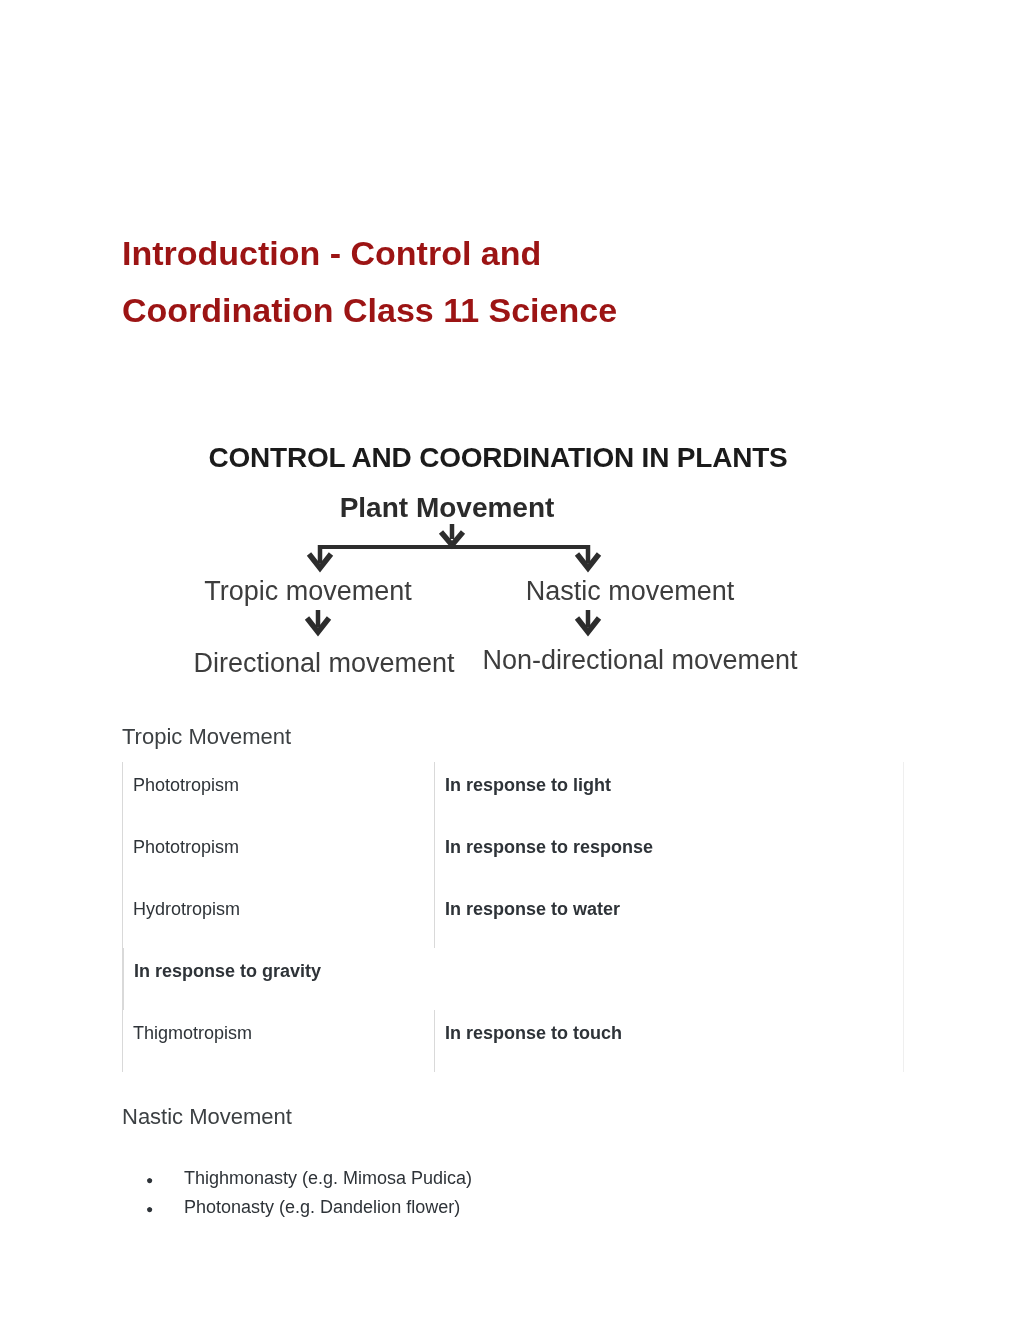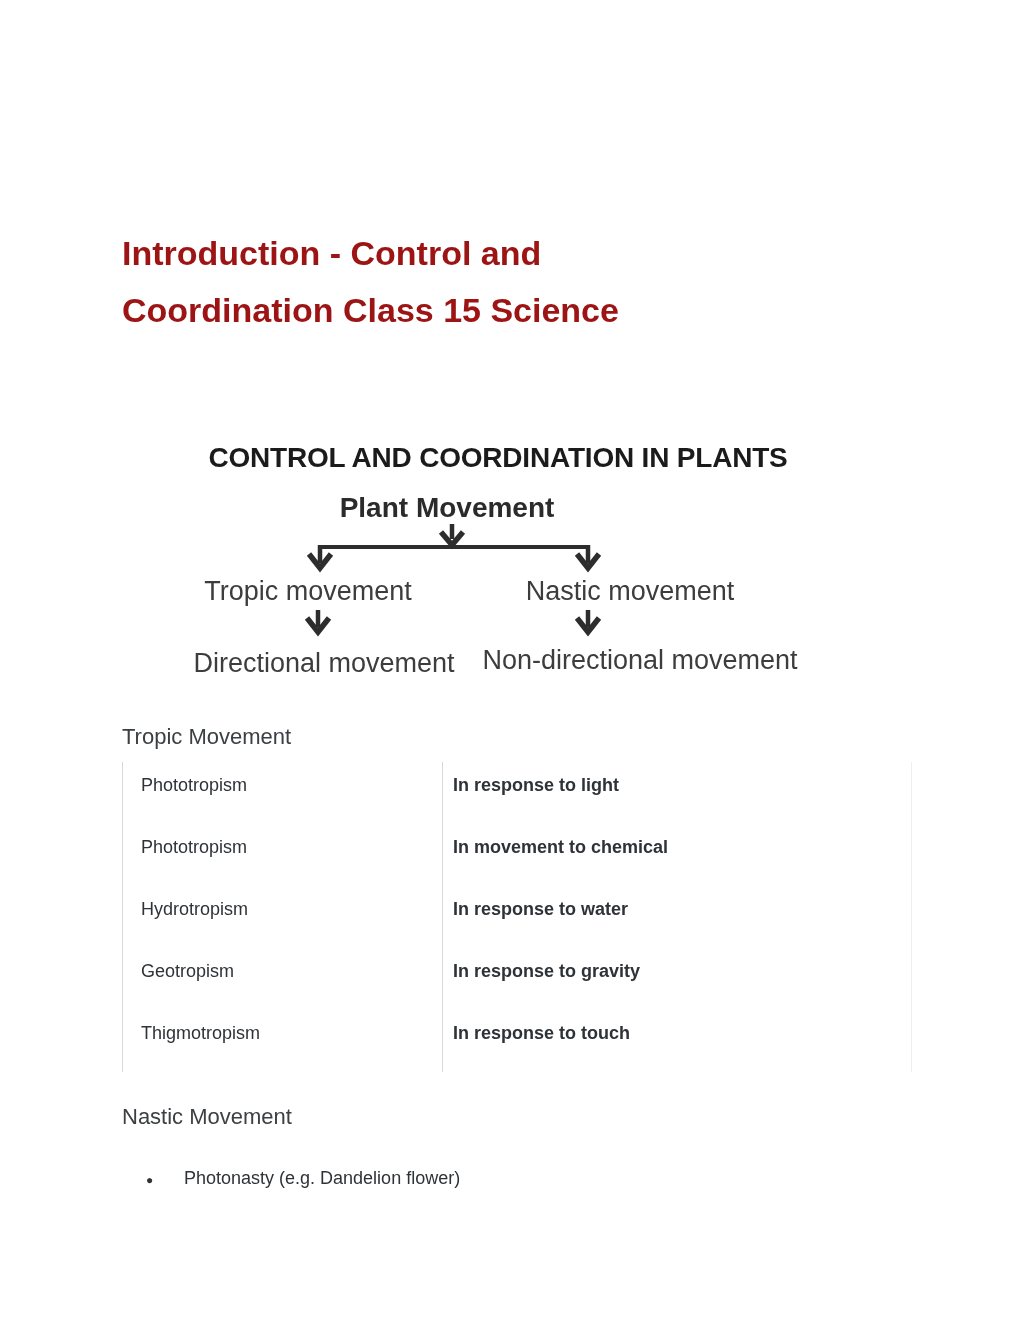--- a/index.html
+++ b/index.html
@@ -69,21 +69,20 @@
   }
 
   
   .doc-table {
     position: absolute;
     left: 122px;
     top: 722px;
     width: 780px;
     border-left: 1px solid #d9d9d9;
     border-right: 1px solid #efefef;
-    padding-left: 8px;
   }
   .doc-row {
     display: flex;
     height: 62px;
   }
   .doc-cell {
     box-sizing: border-box;
     padding: 12px 10px 0 10px;
     font-size: 18px;
     line-height: 23px;
@@ -123,21 +122,21 @@
     content: "●";
   }
 </style>
 </head>
 <body>
 
 <div class="page">
 
   <h1 class="doc-title" style="margin:0;">
     <span>Introduction - Control and</span><br>
-    <span>Coordination Class 15 Science</span>
+    <span>Coordination Class 11 Science</span>
   </h1>
 
   <div>
     <div class="diagram-label diag-heading" style="left:498px; top:402px;">CONTROL AND COORDINATION IN PLANTS</div>
 
     <div class="diagram-label diag-root" style="left:447px; top:452px;">Plant Movement</div>
 
     <div class="diagram-label diag-node" style="left:308px; top:536px;">Tropic movement</div>
 
     <div class="diagram-label diag-node" style="left:630px; top:536px;">Nastic movement</div>
@@ -171,38 +170,41 @@
 
   <div class="section-heading" style="top:684px;">Tropic Movement</div>
 
   <div class="doc-table">
     <div class="doc-row">
       <div class="doc-cell cell-term">Phototropism</div>
       <div class="doc-cell cell-def">In response to light</div>
     </div>
     <div class="doc-row">
       <div class="doc-cell cell-term">Phototropism</div>
-      <div class="doc-cell cell-def">In movement to chemical</div>
+      <div class="doc-cell cell-def">In response to response</div>
     </div>
     <div class="doc-row">
       <div class="doc-cell cell-term">Hydrotropism</div>
       <div class="doc-cell cell-def">In response to water</div>
     </div>
     <div class="doc-row">
-      <div class="doc-cell cell-term">Geotropism</div>
       <div class="doc-cell cell-def">In response to gravity</div>
     </div>
     <div class="doc-row">
       <div class="doc-cell cell-term">Thigmotropism</div>
       <div class="doc-cell cell-def">In response to touch</div>
     </div>
   </div>
 
   <div class="section-heading" style="top:1064px;">Nastic Movement</div>
 
   <div class="bullet-list">
     <div class="bullet-item">
       <span class="bullet-marker"></span>
+      <span>Thighmonasty (e.g. Mimosa Pudica)</span>
+    </div>
+    <div class="bullet-item">
+      <span class="bullet-marker"></span>
       <span>Photonasty (e.g. Dandelion flower)</span>
     </div>
   </div>
 
 </div>
 
 </body></html>

